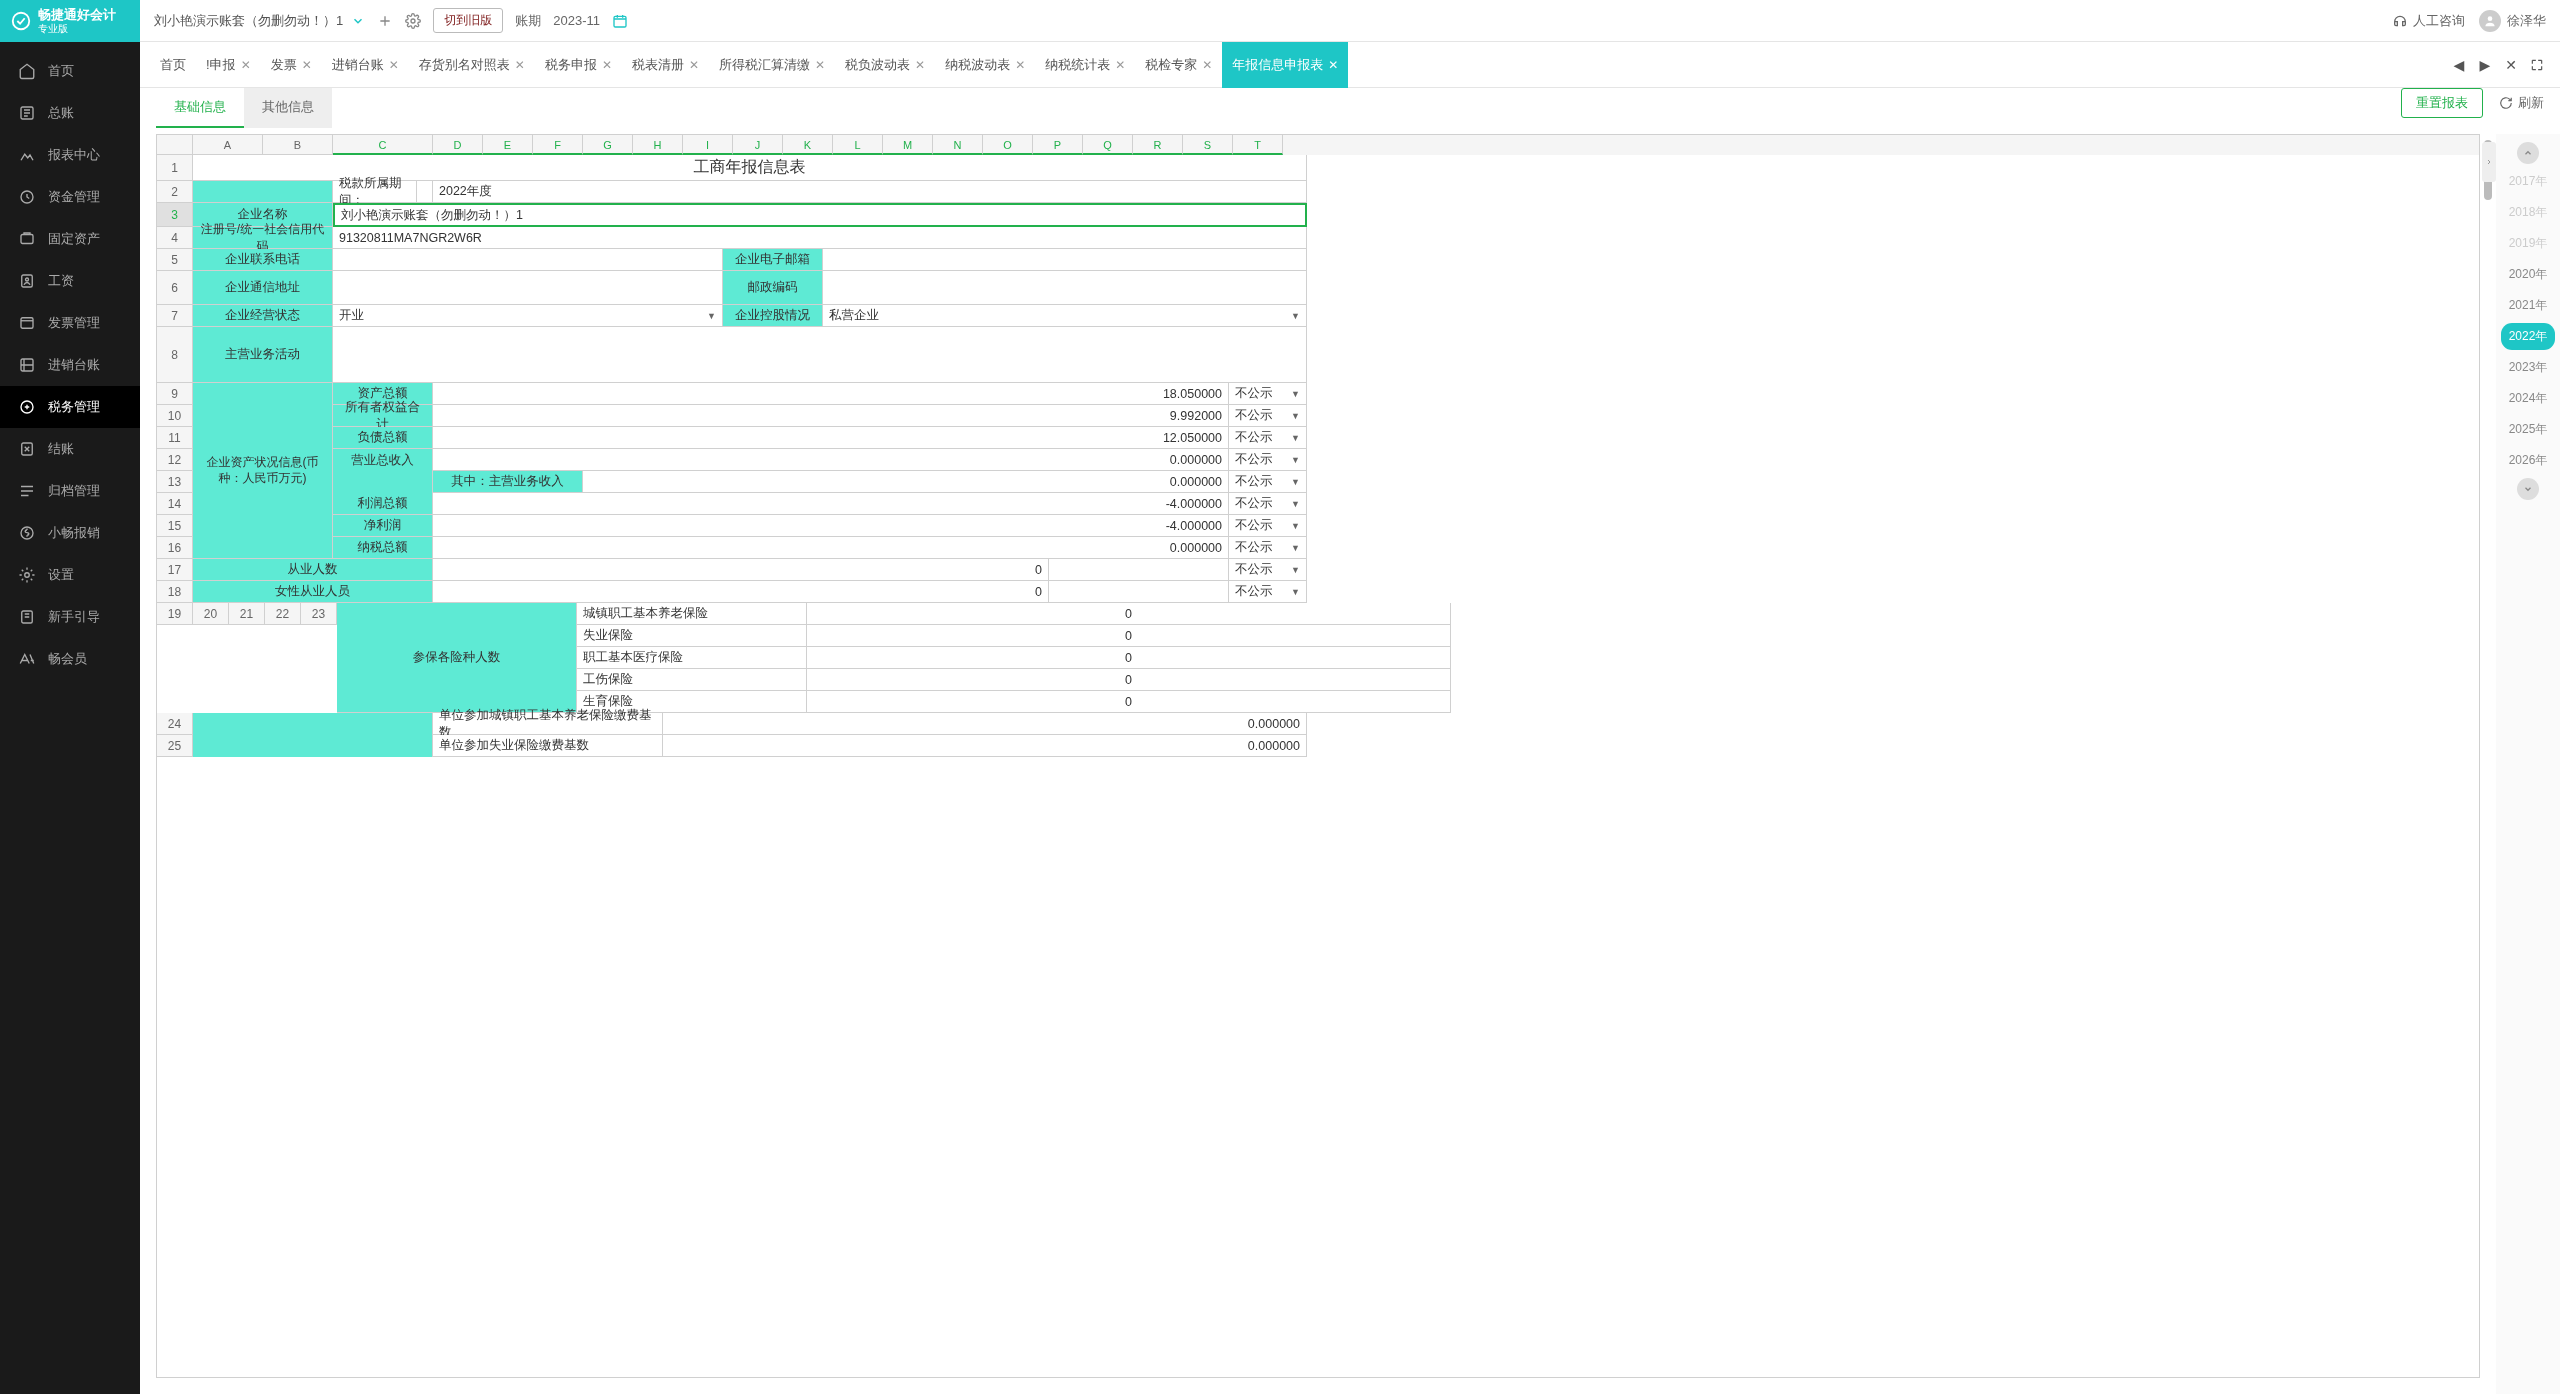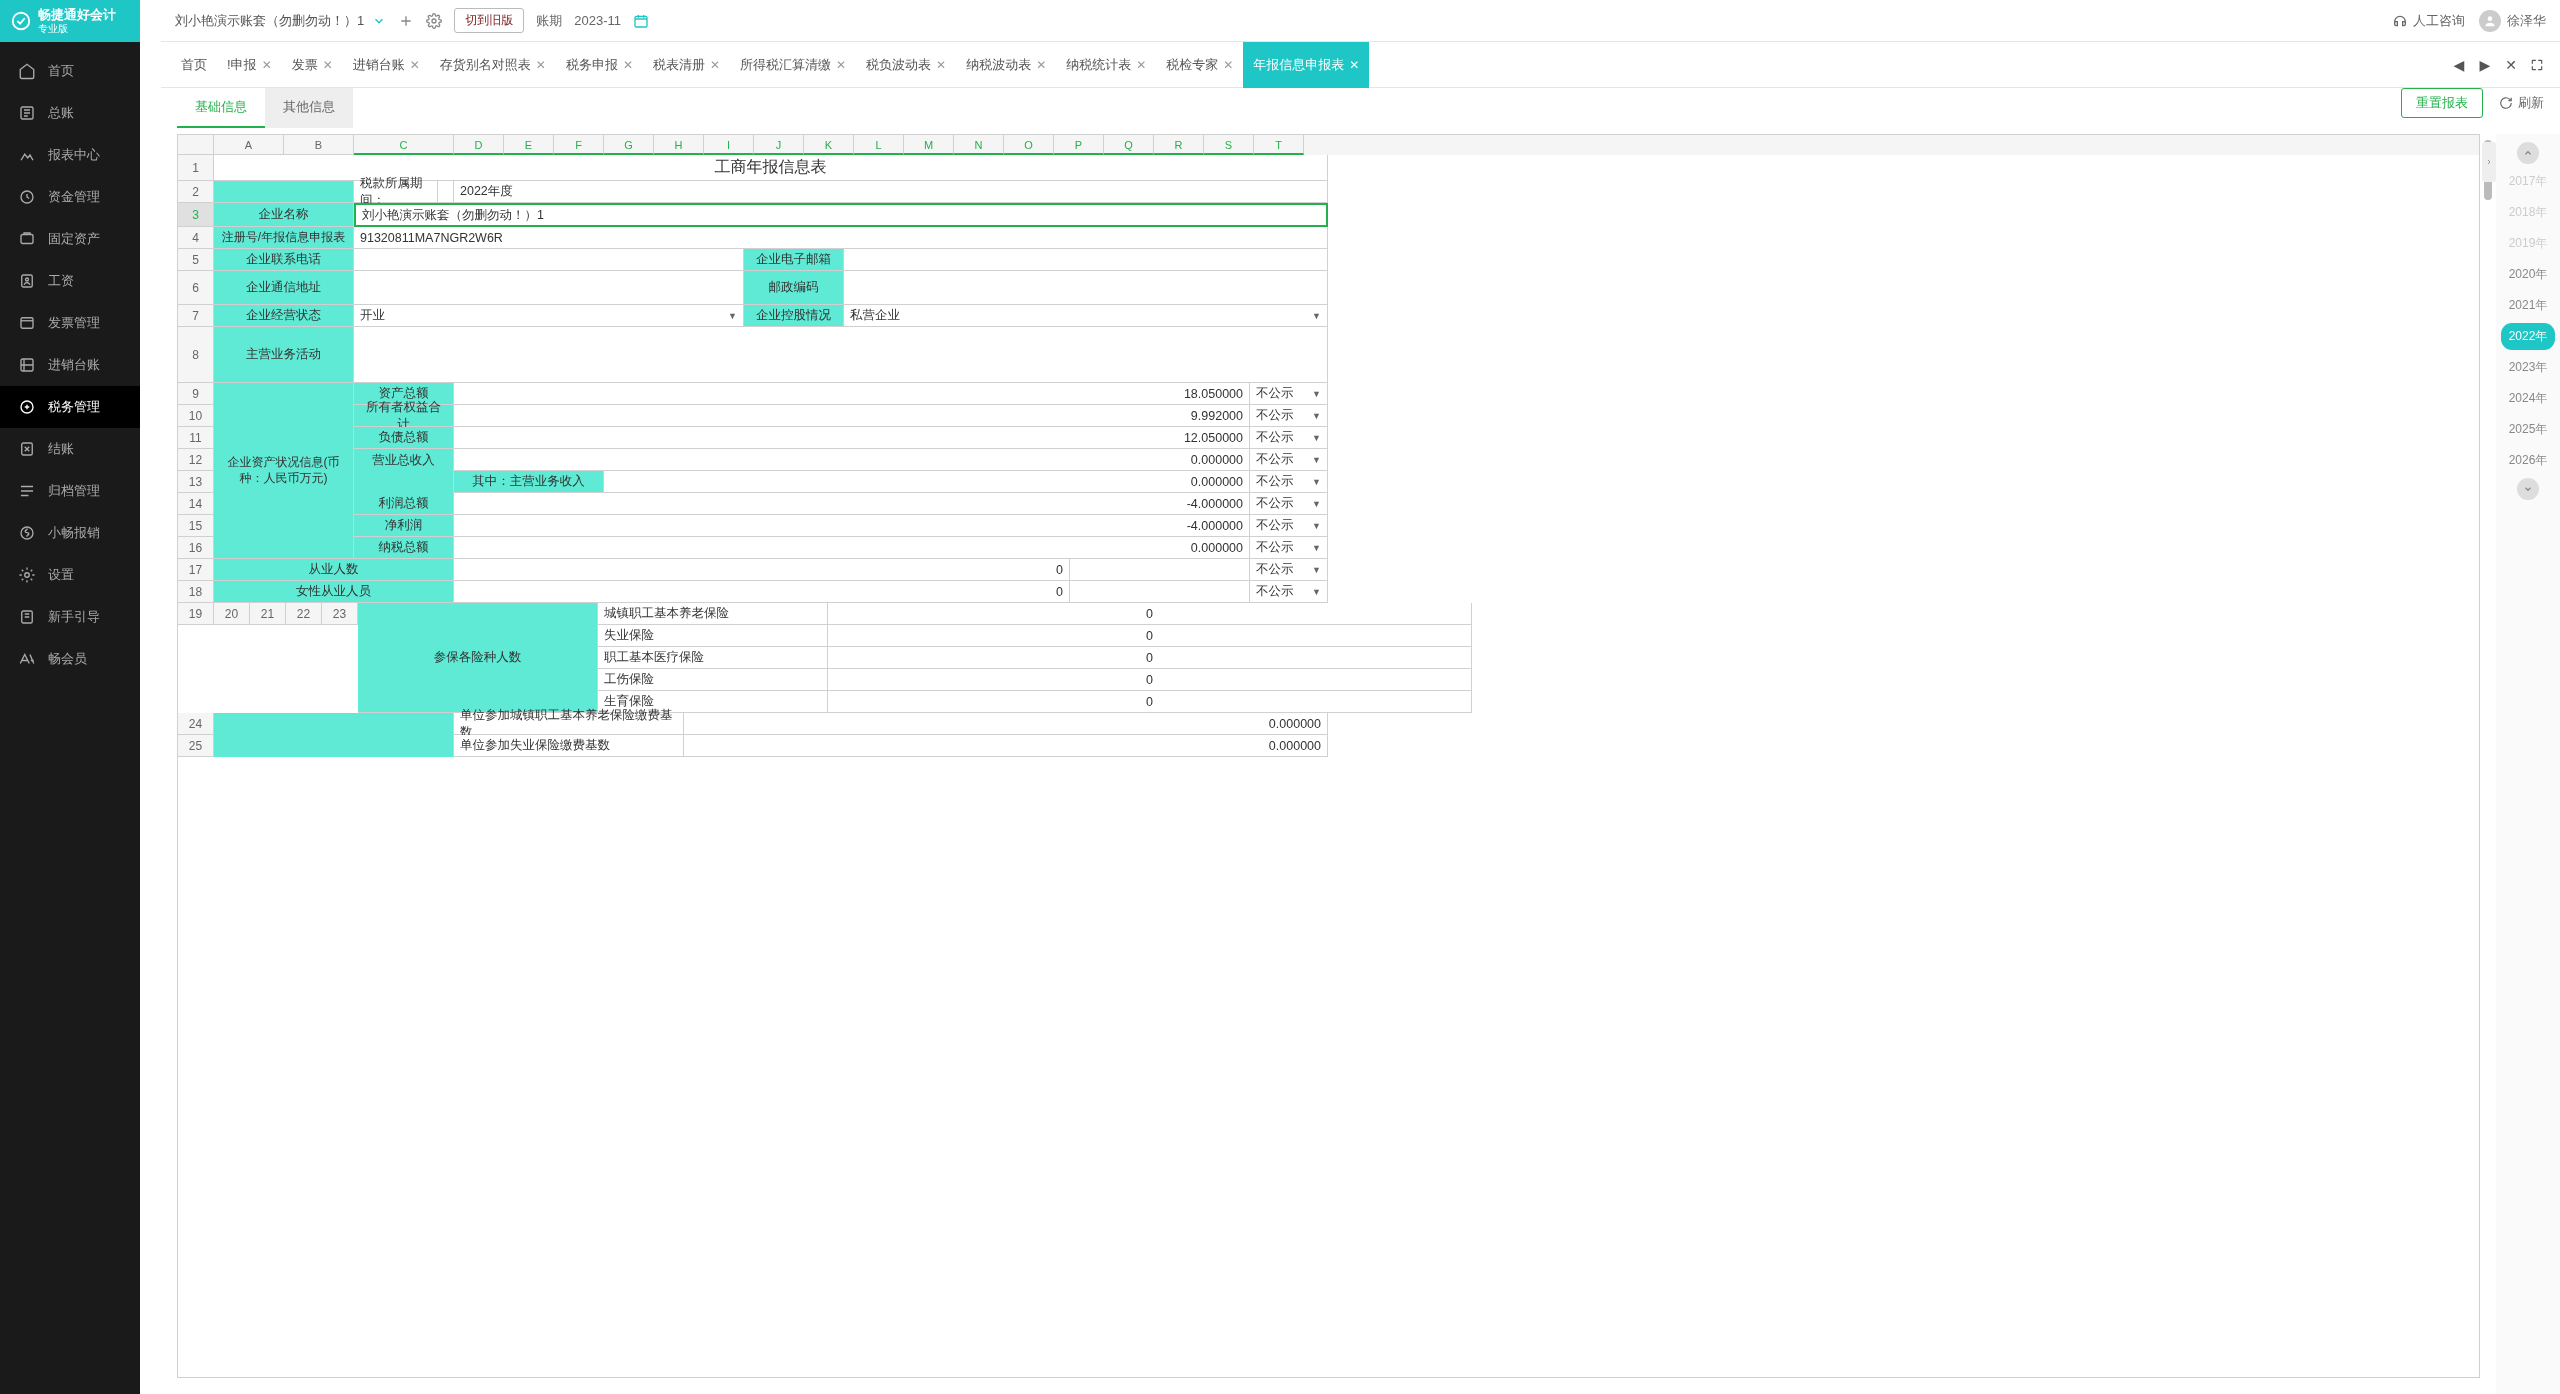--- a/index.html
+++ b/index.html
@@ -8,21 +8,21 @@
 .sidebar { width: 140px; background: #1a1a1a; color: #999; display: flex; flex-direction: column; }
 .logo-area { height: 42px; background: #1ec6c6; color: #fff; display: flex; align-items: center; padding: 0 10px; font-size: 14px; }
 .logo-icon { width: 22px; height: 22px; margin-right: 6px; }
 .logo-text { display: flex; flex-direction: column; line-height: 1.1; }
 .logo-main { font-weight: bold; font-size: 13px; }
 .logo-sub { font-size: 10px; }
 .nav-list { flex: 1; padding-top: 8px; }
 .nav-item { display: flex; align-items: center; padding: 12px 18px; color: #aaa; cursor: pointer; font-size: 13px; }
 .nav-item.active { background: #000; color: #fff; }
 .nav-icon { width: 18px; height: 18px; margin-right: 12px; display: inline-flex; align-items: center; justify-content: center; }
-.main { flex: 1; display: flex; flex-direction: column; overflow: hidden; margin-left: 21px; }
+.main { flex: 1; display: flex; flex-direction: column; overflow: hidden; }
 .topbar { height: 42px; border-bottom: 1px solid #e5e5e5; display: flex; align-items: center; padding: 0 14px; gap: 12px; }
 .account-select { display: flex; align-items: center; gap: 8px; color: #555; }
 .dropdown-chevron { color: #1ec6c6; }
 .topbar-icon { width: 16px; height: 16px; display: inline-flex; align-items: center; justify-content: center; color: #888; cursor: pointer; }
 .old-ver-btn { border: 1px solid #bbb; border-radius: 3px; padding: 3px 10px; font-size: 12px; background: #fff; cursor: pointer; color: #7f1d1d; }
 .period-label { color: #666; font-size: 13px; }
 .topbar-right { margin-left: auto; display: flex; align-items: center; gap: 14px; }
 .consult { display: flex; align-items: center; gap: 5px; color: #666; font-size: 13px; cursor: pointer; }
 .user { display: flex; align-items: center; gap: 6px; color: #666; }
 .avatar { width: 22px; height: 22px; border-radius: 50%; background: #ccc; display: inline-flex; align-items: center; justify-content: center; }
@@ -402,21 +402,21 @@
             <div class="row" style="height:24px">
               <div class="row-h active-row">3</div>
               <div class="cells">
                 <div class="cell lbl" style="width:140px;">企业名称</div>
                 <div class="cell editing" style="width:974px;">刘小艳演示账套（勿删勿动！）1</div>
               </div>
             </div>
             <div class="row" style="height:22px">
               <div class="row-h">4</div>
               <div class="cells">
-                <div class="cell lbl" style="width:140px;font-size:12px">注册号/年报信息申报表</div>
+                <div class="cell lbl" style="width:140px;font-size:12px">注册号/统一社会信用代码</div>
                 <div class="cell " style="width:974px;">91320811MA7NGR2W6R</div>
               </div>
             </div>
             <div class="row" style="height:22px">
               <div class="row-h">5</div>
               <div class="cells">
                 <div class="cell lbl" style="width:140px;">企业联系电话</div>
                 <div class="cell " style="width:390px;"></div>
                 <div class="cell lbl" style="width:100px;">企业电子邮箱</div>
                 <div class="cell " style="width:484px;"></div>

